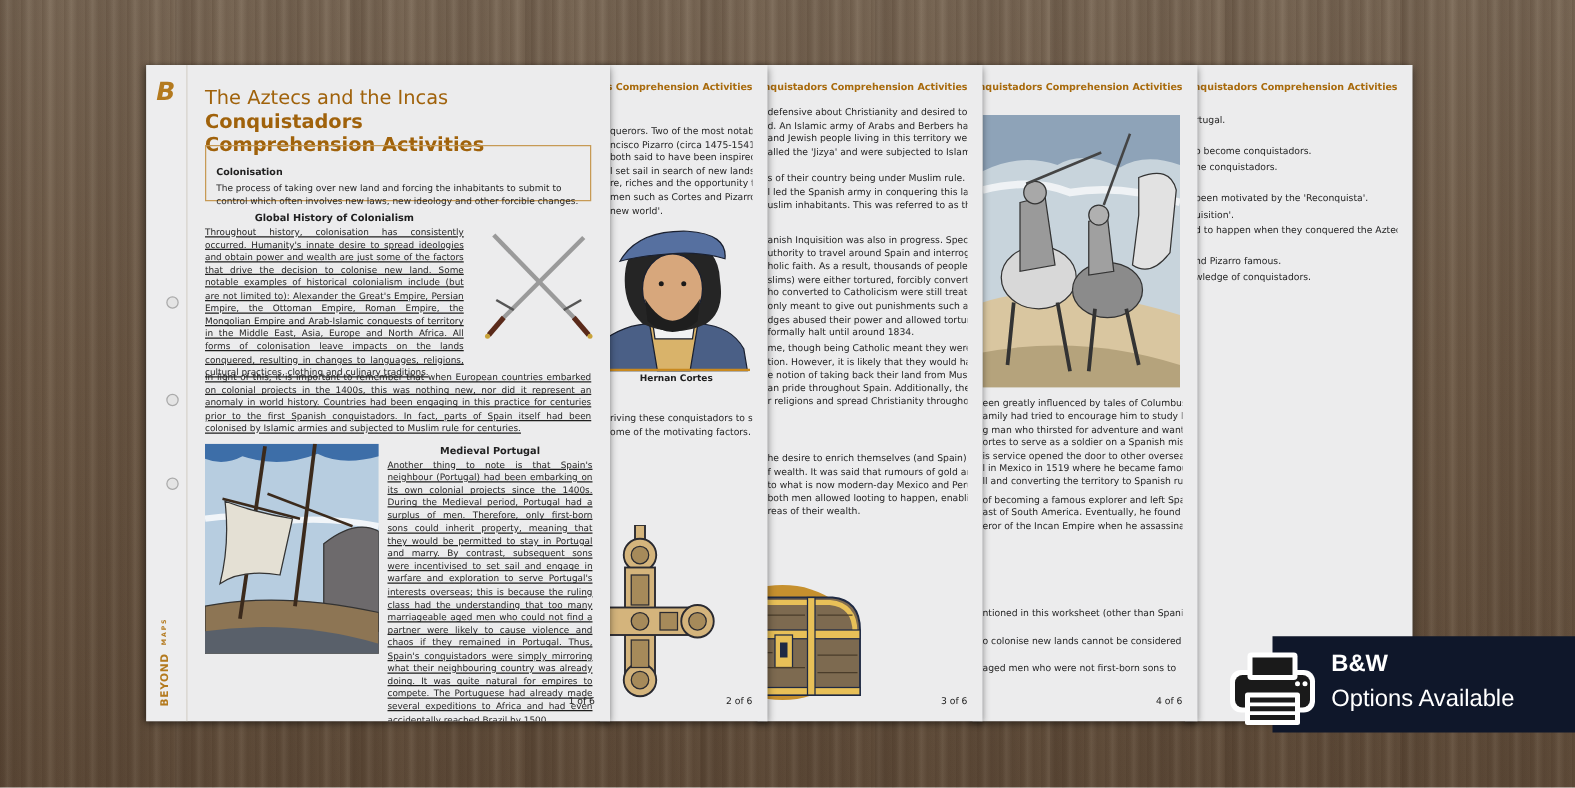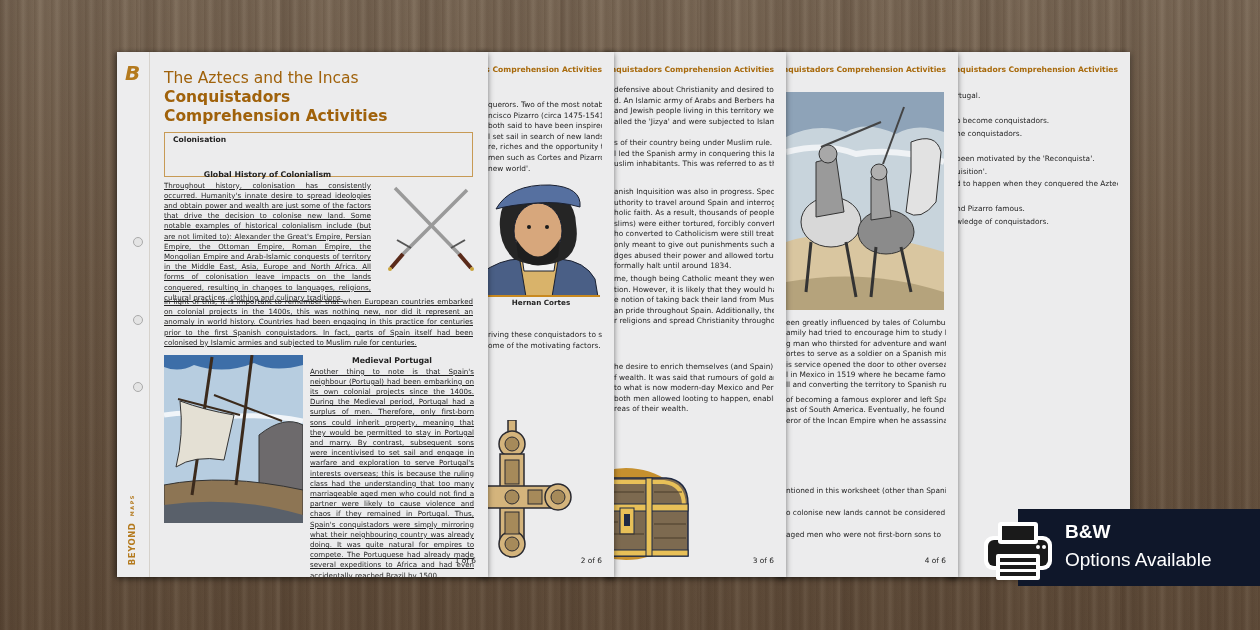--- a/index.html
+++ b/index.html
@@ -59,22 +59,22 @@
     writing-mode: vertical-rl; transform: rotate(180deg);
     color: #b47a1e; font-weight: bold; font-size: 8.5px; letter-spacing: 0.5px;
   }
   #page1 .brand small { font-size: 5px; letter-spacing: 1.5px; margin-top: 3px; }
   #page1 .title {
     position: absolute; left: 47px; top: 17px; width: 310px;
     color: #a0620b; font-size: 15.5px; line-height: 19px;
   }
   #page1 .title b { font-weight: bold; }
   #page1 .def-box {
-    position: absolute; left: 47px; top: 80px; width: 309px; height: 45px;
-    border: 1.5px solid #c79a55; padding: 2px 8px;
+    position: absolute; left: 47px; top: 64px; width: 309px; height: 45px;
+    border: 1.5px solid #c79a55; padding: 16px 8px;
   }
   #page1 .def-box h4 { font-size: 7.6px; font-weight: bold; margin-bottom: 2px; }
   #page1 .def-box p { font-size: 7.2px; line-height: 10px; }
   #page1 .sec-title { font-weight: bold; font-size: 7.8px; text-align: center; }
   #page1 .body-text { text-align: justify; font-size: 7.1px; line-height: 10.2px; text-decoration: underline; }
   #page1 .s1 { position: absolute; left: 47px; top: 118px; width: 207px; }
   #page1 .s1b { position: absolute; left: 47px; top: 245px; width: 309px; }
   #page1 .swords { position: absolute; left: 268px; top: 130px; width: 92px; height: 92px; }
   #page1 .ship { position: absolute; left: 47px; top: 303px; width: 139px; height: 168px; }
   #page1 .s2 { position: absolute; left: 193px; top: 304px; width: 164px; }
@@ -273,20 +273,21 @@
       <span>BEYOND</span>
       <small>MAPS</small>
     </div>
   </div>
   <div class="title">
     <span>The Aztecs and the Incas </span><b>Conquistadors</b><br>
     <b>Comprehension Activities</b>
   </div>
   <div class="def-box">
     <h4>Colonisation</h4>
+    <p>The process of taking over new land and forcing the inhabitants to submit to control which often involves new laws, new ideology and other forcible changes.</p>
   </div>
   <div class="s1">
     <div class="sec-title">Global History of Colonialism</div>
     <p class="body-text">Throughout history, colonisation has consistently occurred. Humanity's innate desire to spread ideologies and obtain power and wealth are just some of the factors that drive the decision to colonise new land. Some notable examples of historical colonialism include (but are not limited to): Alexander the Great's Empire, Persian Empire, the Ottoman Empire, Roman Empire, the Mongolian Empire and Arab-Islamic conquests of territory in the Middle East, Asia, Europe and North Africa. All forms of colonisation leave impacts on the lands conquered, resulting in changes to languages, religions, cultural practices, clothing and culinary traditions.</p>
   </div>
   <svg class="swords" viewBox="0 0 92 92">
     <line x1="10" y1="6" x2="76" y2="74" stroke="#9a9a9a" stroke-width="3.5"></line>
     <line x1="82" y1="8" x2="16" y2="74" stroke="#9a9a9a" stroke-width="3.5"></line>
     <line x1="66" y1="66" x2="80" y2="58" stroke="#555" stroke-width="2"></line>
     <line x1="26" y1="66" x2="12" y2="58" stroke="#555" stroke-width="2"></line>

